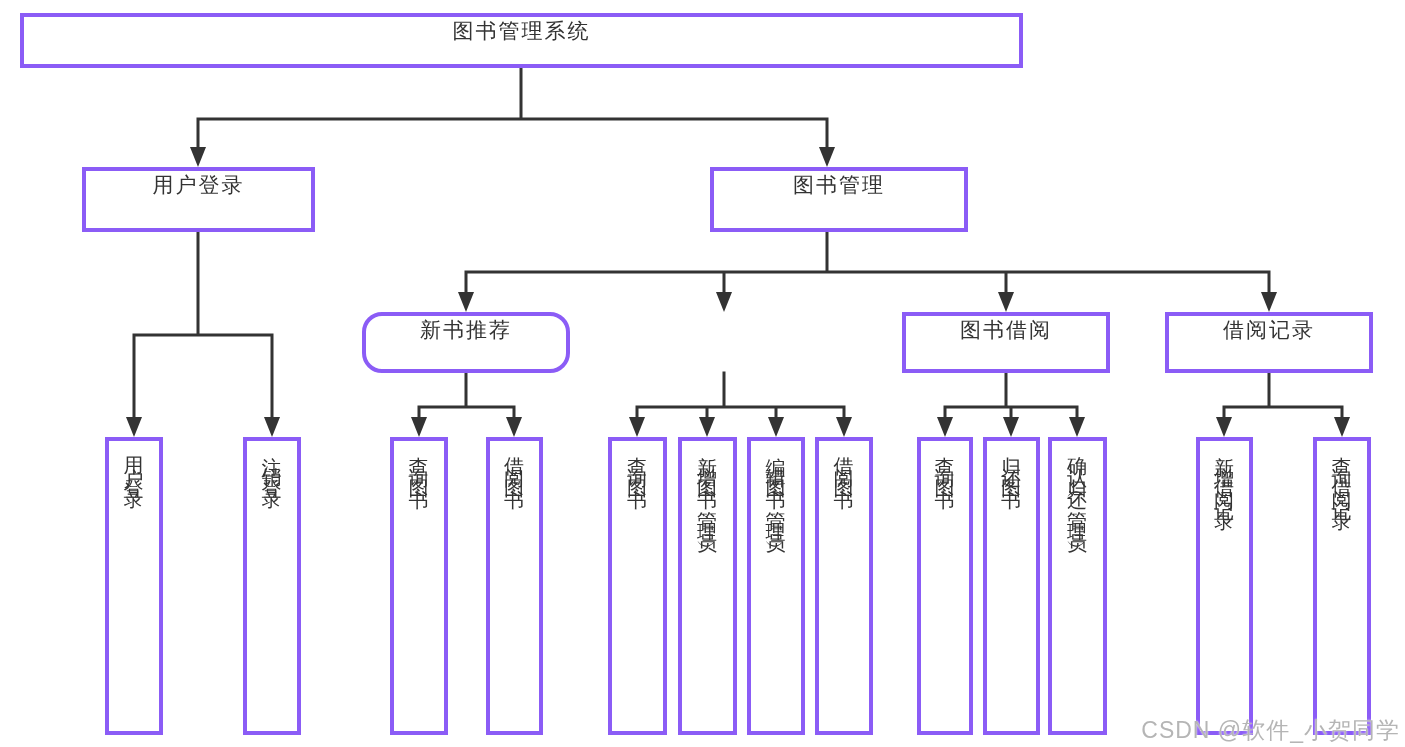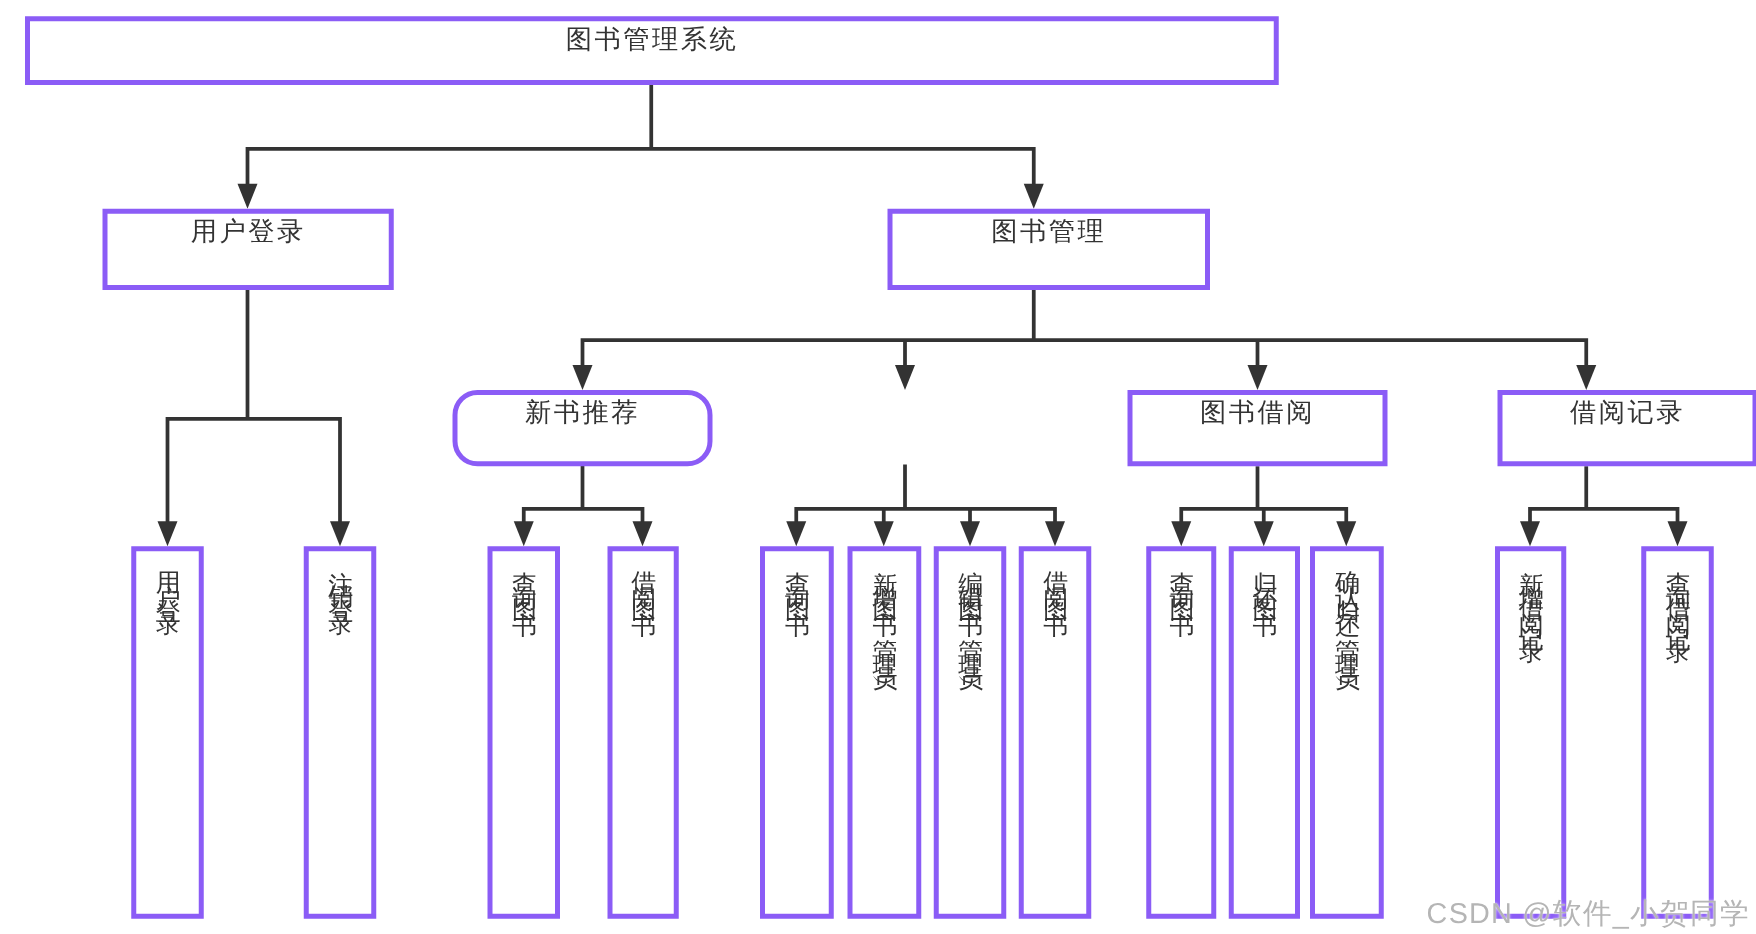--- a/index.html
+++ b/index.html
@@ -81,21 +81,21 @@
   <div class="box lvl2" style="left:710px;width:258px;">
     <span class="hlabel">图书管理</span>
   </div>
 
   <div class="box lvl3" style="left:362px;width:208px;border-radius:20px;">
     <span class="hlabel">新书推荐</span>
   </div>
   <div class="box lvl3" style="left:902px;width:208px;">
     <span class="hlabel">图书借阅</span>
   </div>
-  <div class="box lvl3" style="left:1165px;width:208px;margin-left:33px;">
+  <div class="box lvl3" style="left:1165px;width:208px;">
     <span class="hlabel">借阅记录</span>
   </div>
 
   <div class="box leaf" style="left:105px;">
     <span class="vlabel">用户登录</span>
   </div>
   <div class="box leaf" style="left:243px;">
     <span class="vlabel">注销登录</span>
   </div>
 

